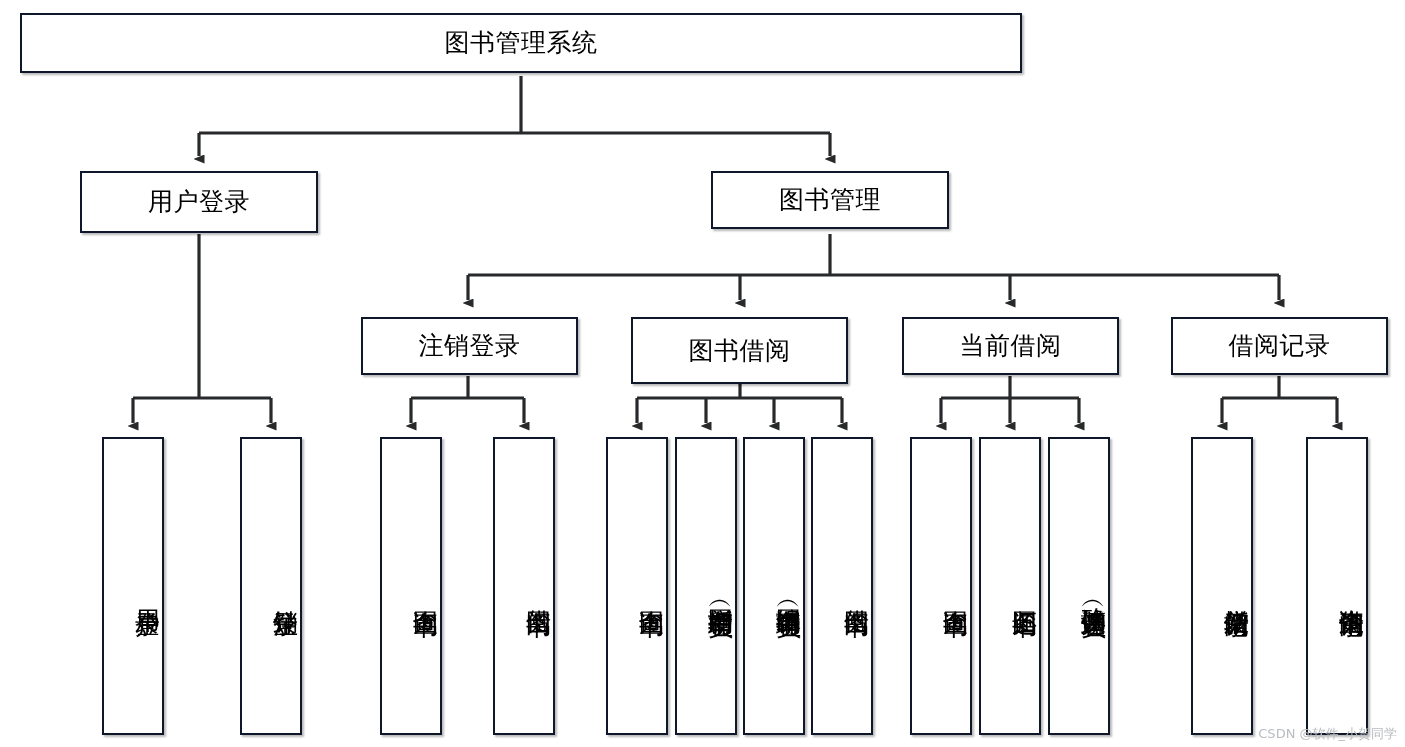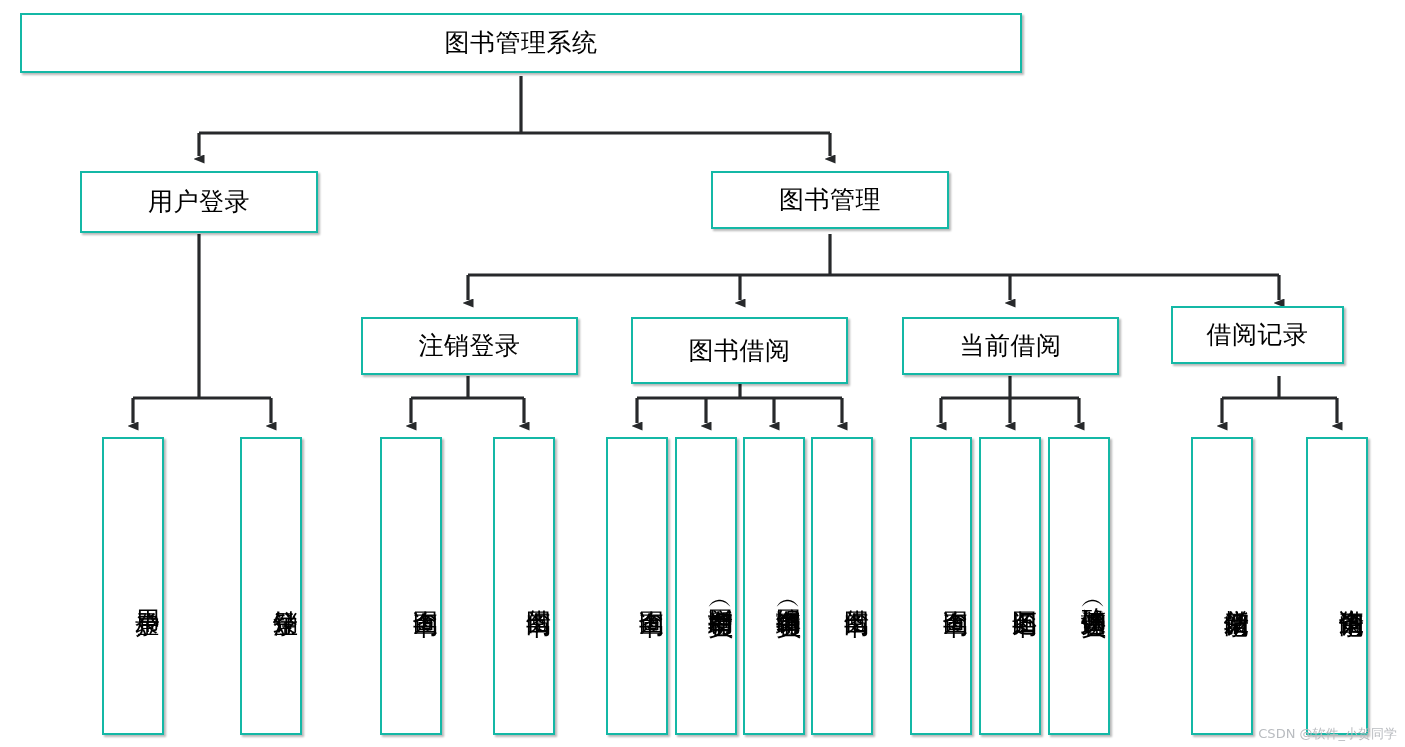--- a/index.html
+++ b/index.html
@@ -21,21 +21,21 @@
     position: absolute;
     left: 0;
     top: 0;
     width: 1405px;
     height: 747px;
     pointer-events: none;
   }
   .node {
     position: absolute;
     box-sizing: border-box;
-    border: 2px solid #14b8a6;
+    border: 2px solid #0f172a;
     background: #ffffff;
     display: flex;
     align-items: center;
     justify-content: center;
     color: #000000;
     box-shadow: 2px 2px 2px rgba(0,0,0,0.28);
   }
   .node-h {
     font-size: 25px;
     letter-spacing: 0.5px;
@@ -136,21 +136,21 @@
 
   <div class="node node-h" style="left:361px; top:317px; width:217px; height:58px;">
     <span>注销登录</span>
   </div>
   <div class="node node-h" style="left:631px; top:317px; width:217px; height:67px;">
     <span>图书借阅</span>
   </div>
   <div class="node node-h" style="left:902px; top:317px; width:217px; height:58px;">
     <span>当前借阅</span>
   </div>
-  <div class="node node-h" style="left:1171px; top:306px; width:173px; height:58px;">
+  <div class="node node-h" style="left:1171px; top:317px; width:217px; height:58px;">
     <span>借阅记录</span>
   </div>
 
   <div class="node node-v" style="left:102px; top:437px; width:62px; height:298px;">
     <span class="vlabel">用户登录</span>
   </div>
   <div class="node node-v" style="left:240px; top:437px; width:62px; height:298px;">
     <span class="vlabel">注销登录</span>
   </div>
 

